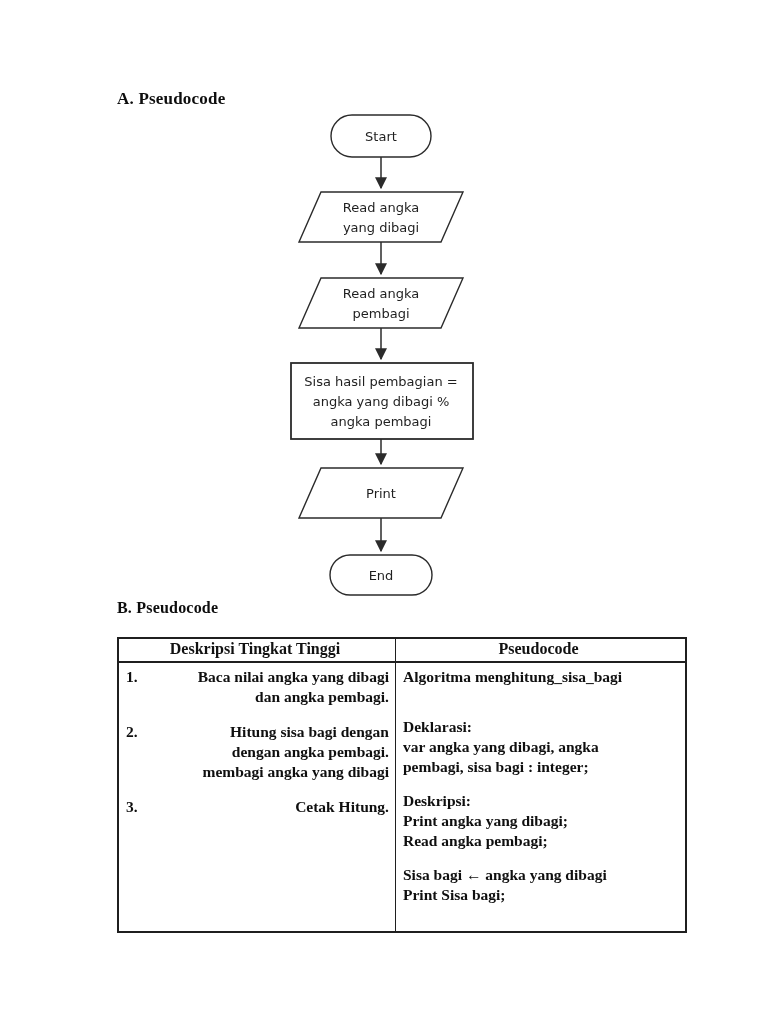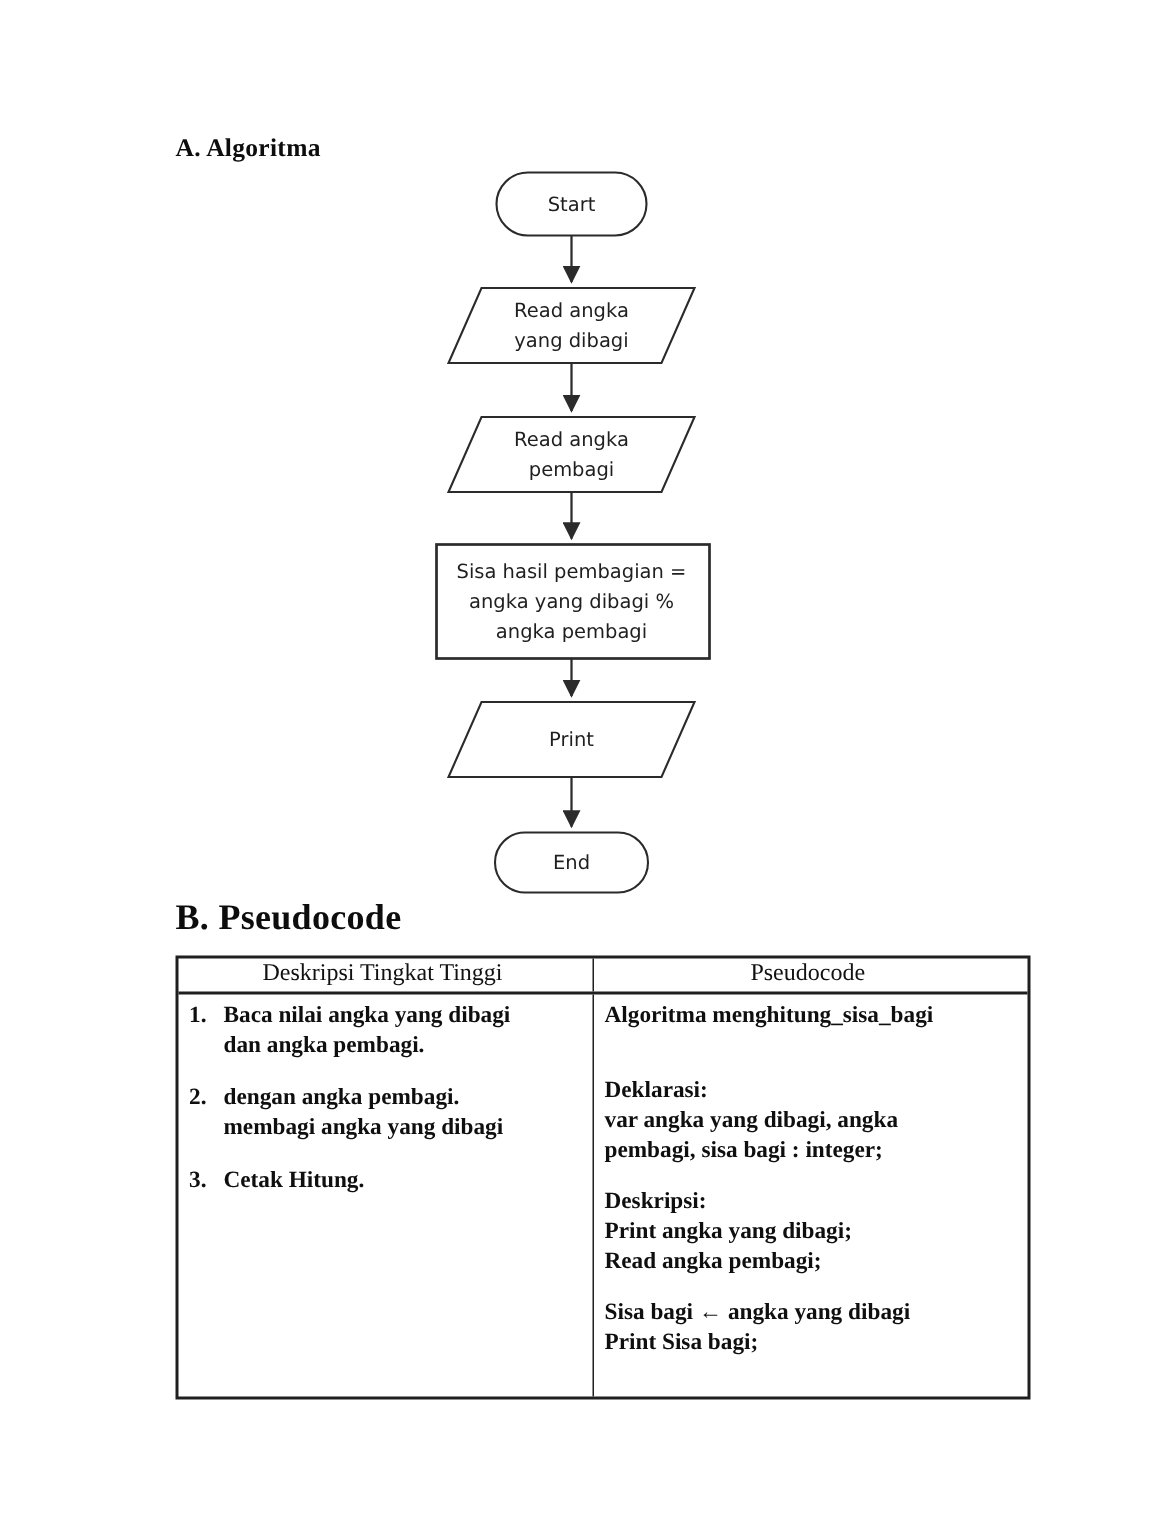--- a/index.html
+++ b/index.html
@@ -14,21 +14,21 @@
   .heading {
     position: absolute;
     left: 117px;
     font-size: 17px;
     font-weight: bold;
     color: #0d0d0d;
     letter-spacing: 0.2px;
     white-space: nowrap;
   }
   #heading-a { top: 89px; }
-  #heading-b { top: 599px; font-size: 24px; }
+  #heading-b { top: 599px; font-size: 16px; }
 
   #flowchart-svg {
     position: absolute;
     left: 285px; top: 110px;
   }
   .fc-shape { fill: #ffffff; stroke: #2b2b2b; stroke-width: 1.4; }
   .fc-proc  { fill: #ffffff; stroke: #2b2b2b; stroke-width: 1.8; }
   .fc-line  { stroke: #2b2b2b; stroke-width: 1.5; }
   .fc-text {
     font-family: "DejaVu Sans", sans-serif;
@@ -42,21 +42,21 @@
     position: absolute;
     left: 117px; top: 637px;
     width: 570px; height: 296px;
     border: 2px solid #1f1f1f;
     box-sizing: border-box;
     display: flex; flex-direction: column;
     background: #fff;
   }
   .thead { display: flex; border-bottom: 2px solid #1f1f1f; flex: none; }
   .th {
-    font-weight: normal;
+    font-weight: bold;
     font-size: 16px;
     text-align: center;
     padding: 0 4px 2px 0;
     line-height: 20px;
     box-sizing: border-box;
   }
   .col-left  { width: 277px; border-right: 1px solid #1f1f1f; }
   .col-right { flex: 1; }
   .tbody { display: flex; flex: 1; min-height: 0; }
   .td {
@@ -65,30 +65,30 @@
     font-size: 15.5px;
     line-height: 20px;
     color: #0f0f0f;
   }
   .td.col-left  { padding: 4px 6px 0 7px; }
   .td.col-right { padding: 4px 6px 0 7px; }
 
   .list-item { display: flex; margin-bottom: 15px; }
   .list-item:last-child { margin-bottom: 0; }
   .item-num { width: 23px; flex: none; }
-  .item-lines { flex: 1; }
+  .item-lines { flex: 1; text-align: right; }
 
   .pc-block { margin-bottom: 14px; }
   .pc-block.pc-title { margin-bottom: 30px; }
   .pc-block:last-child { margin-bottom: 10px; }
 </style>
 </head>
 <body>
 
-<div id="heading-a" class="heading">A. Algoritma</div>
+<div id="heading-a" class="heading">A. Pseudocode</div>
 
 <svg id="flowchart-svg" width="210" height="490" viewBox="0 0 210 490">
   <defs>
     <marker id="arrowhead" viewBox="0 0 10 10" refX="9" refY="5" markerWidth="8" markerHeight="8" orient="auto-start-reverse">
       <path d="M0,0 L10,5 L0,10 z" fill="#2b2b2b"></path>
     </marker>
   </defs>
 
   <rect class="fc-shape" x="46" y="5" width="100" height="42" rx="21"></rect>
   <text class="fc-text" x="96" y="27">Start</text>
@@ -136,20 +136,21 @@
       <div class="list-item">
         <span class="item-num">1.</span>
         <span class="item-lines">
           <div>Baca nilai angka yang dibagi</div>
           <div>dan angka pembagi.</div>
         </span>
       </div>
       <div class="list-item">
         <span class="item-num">2.</span>
         <span class="item-lines">
+          <div>Hitung sisa bagi dengan</div>
           <div>dengan angka pembagi.</div>
           <div>membagi angka yang dibagi</div>
         </span>
       </div>
       <div class="list-item">
         <span class="item-num">3.</span>
         <span class="item-lines">
           <div>Cetak Hitung.</div>
         </span>
       </div>

